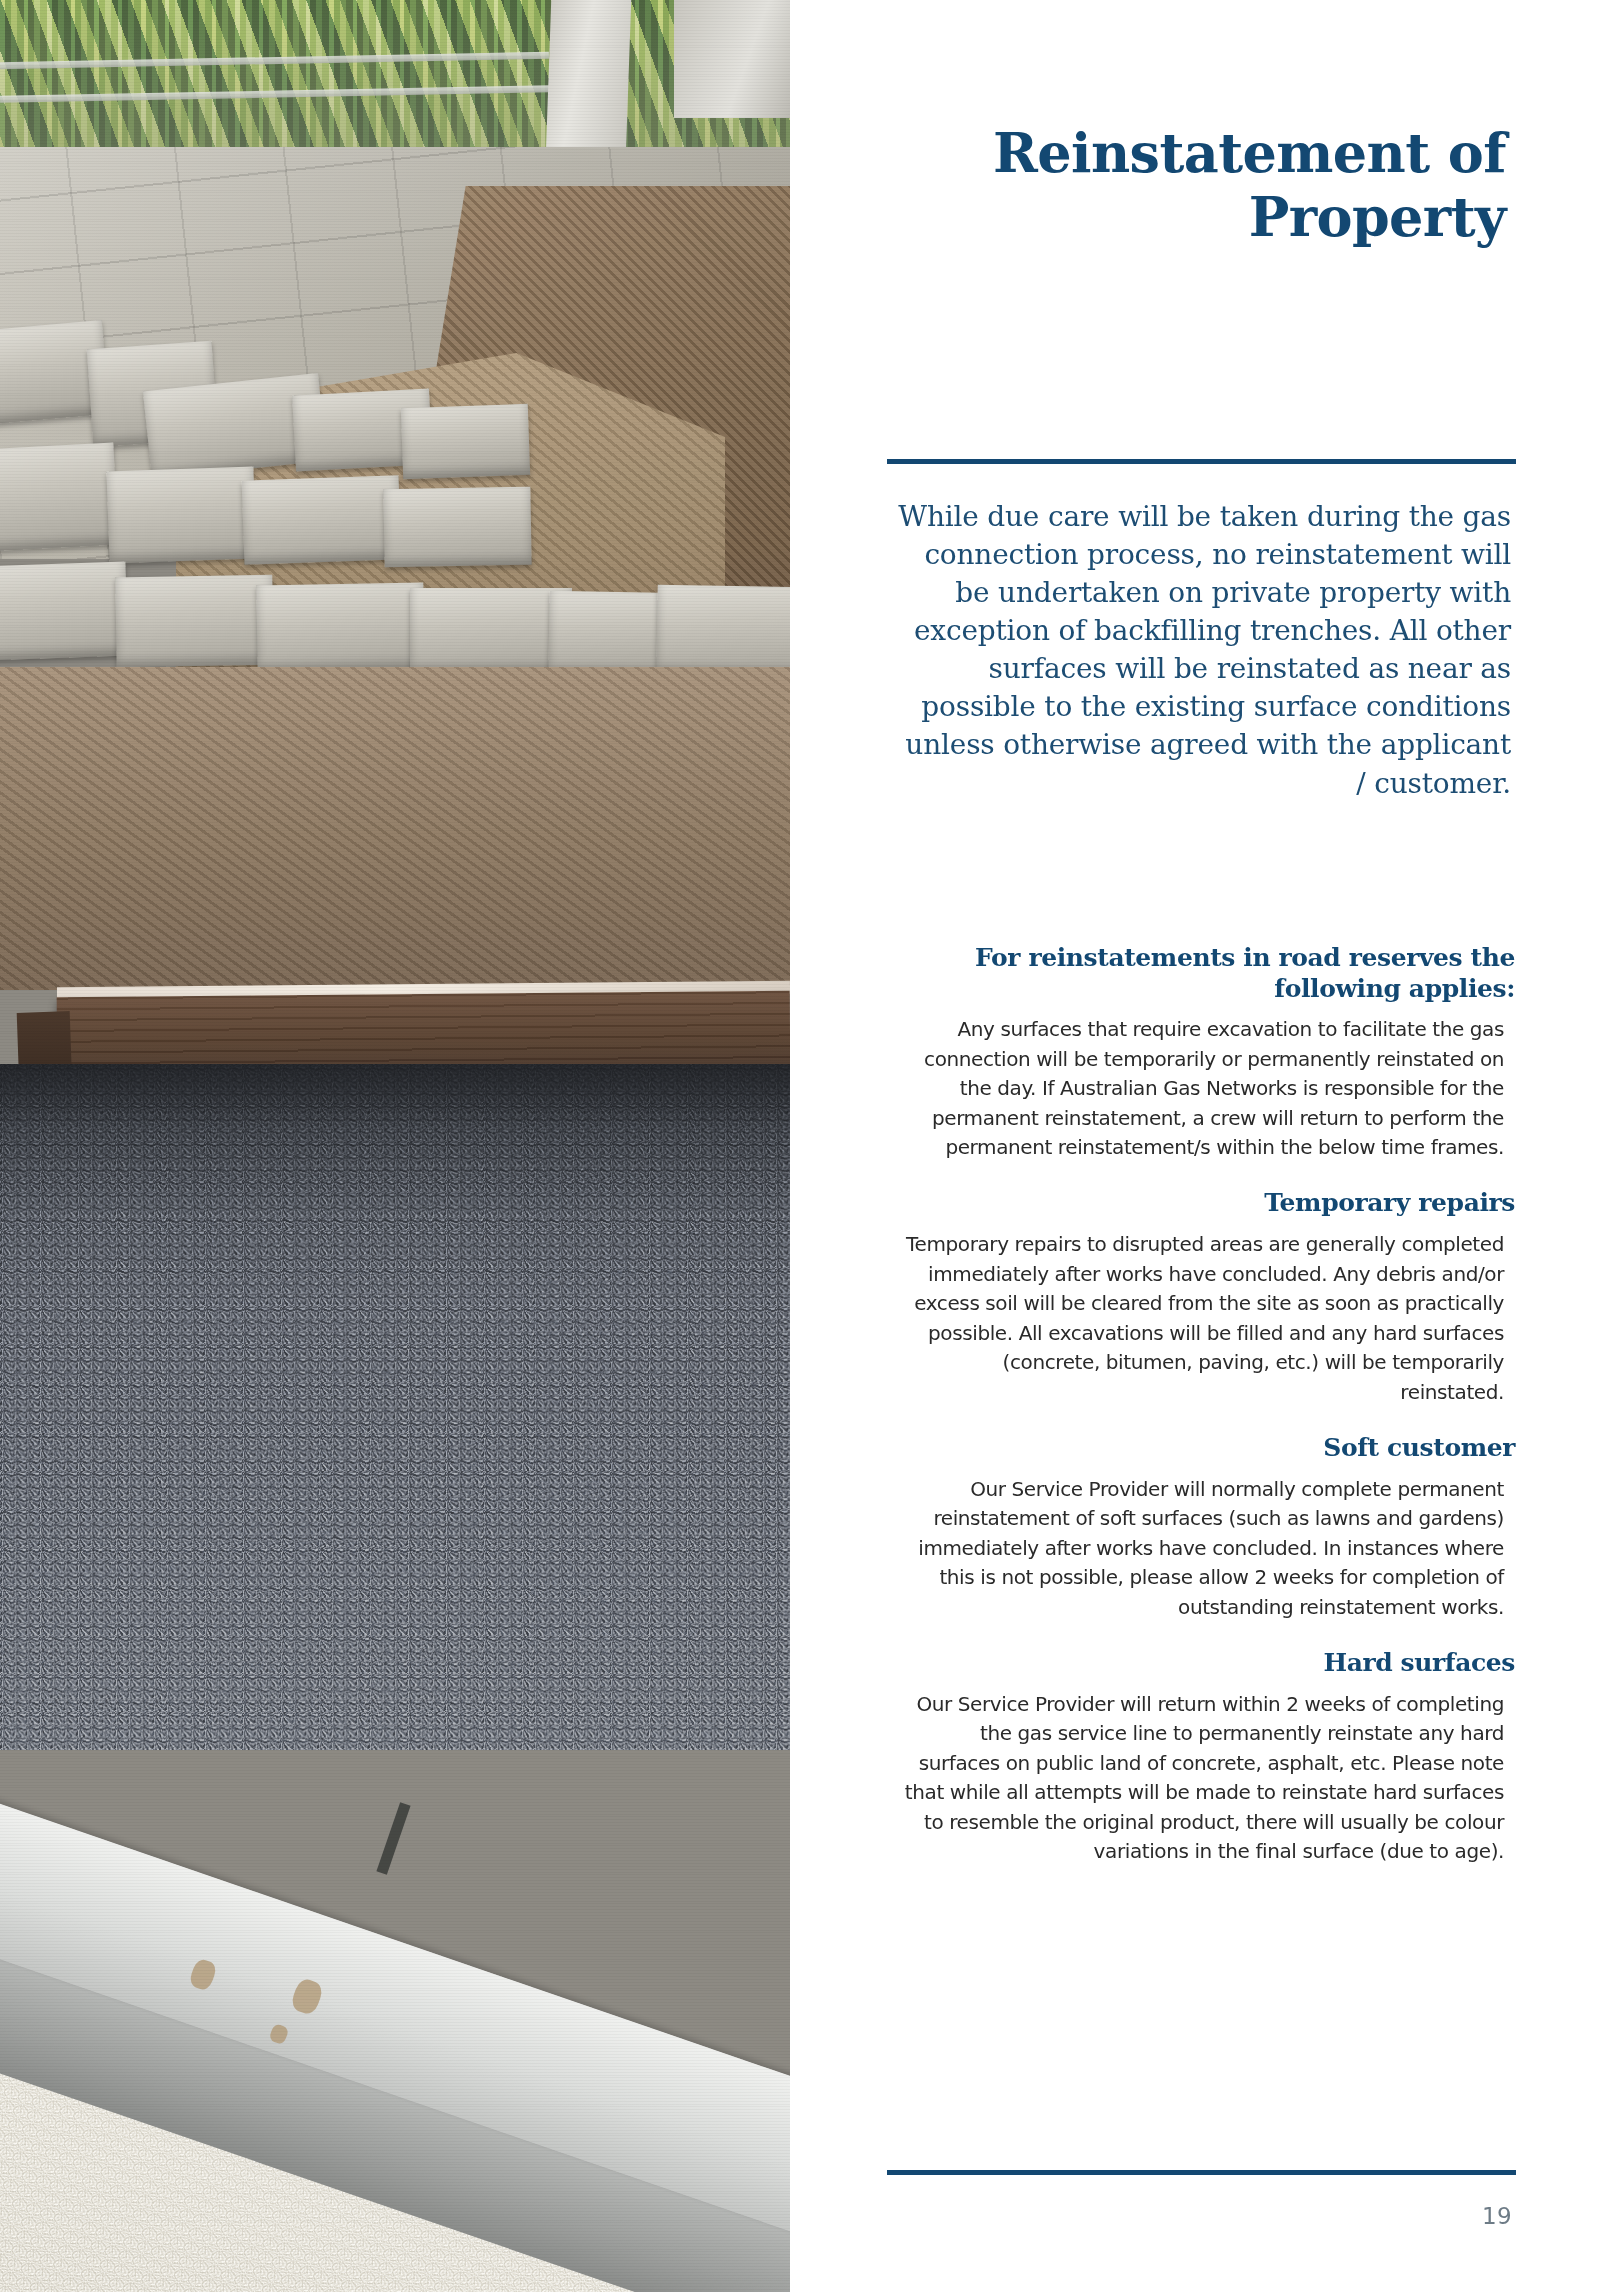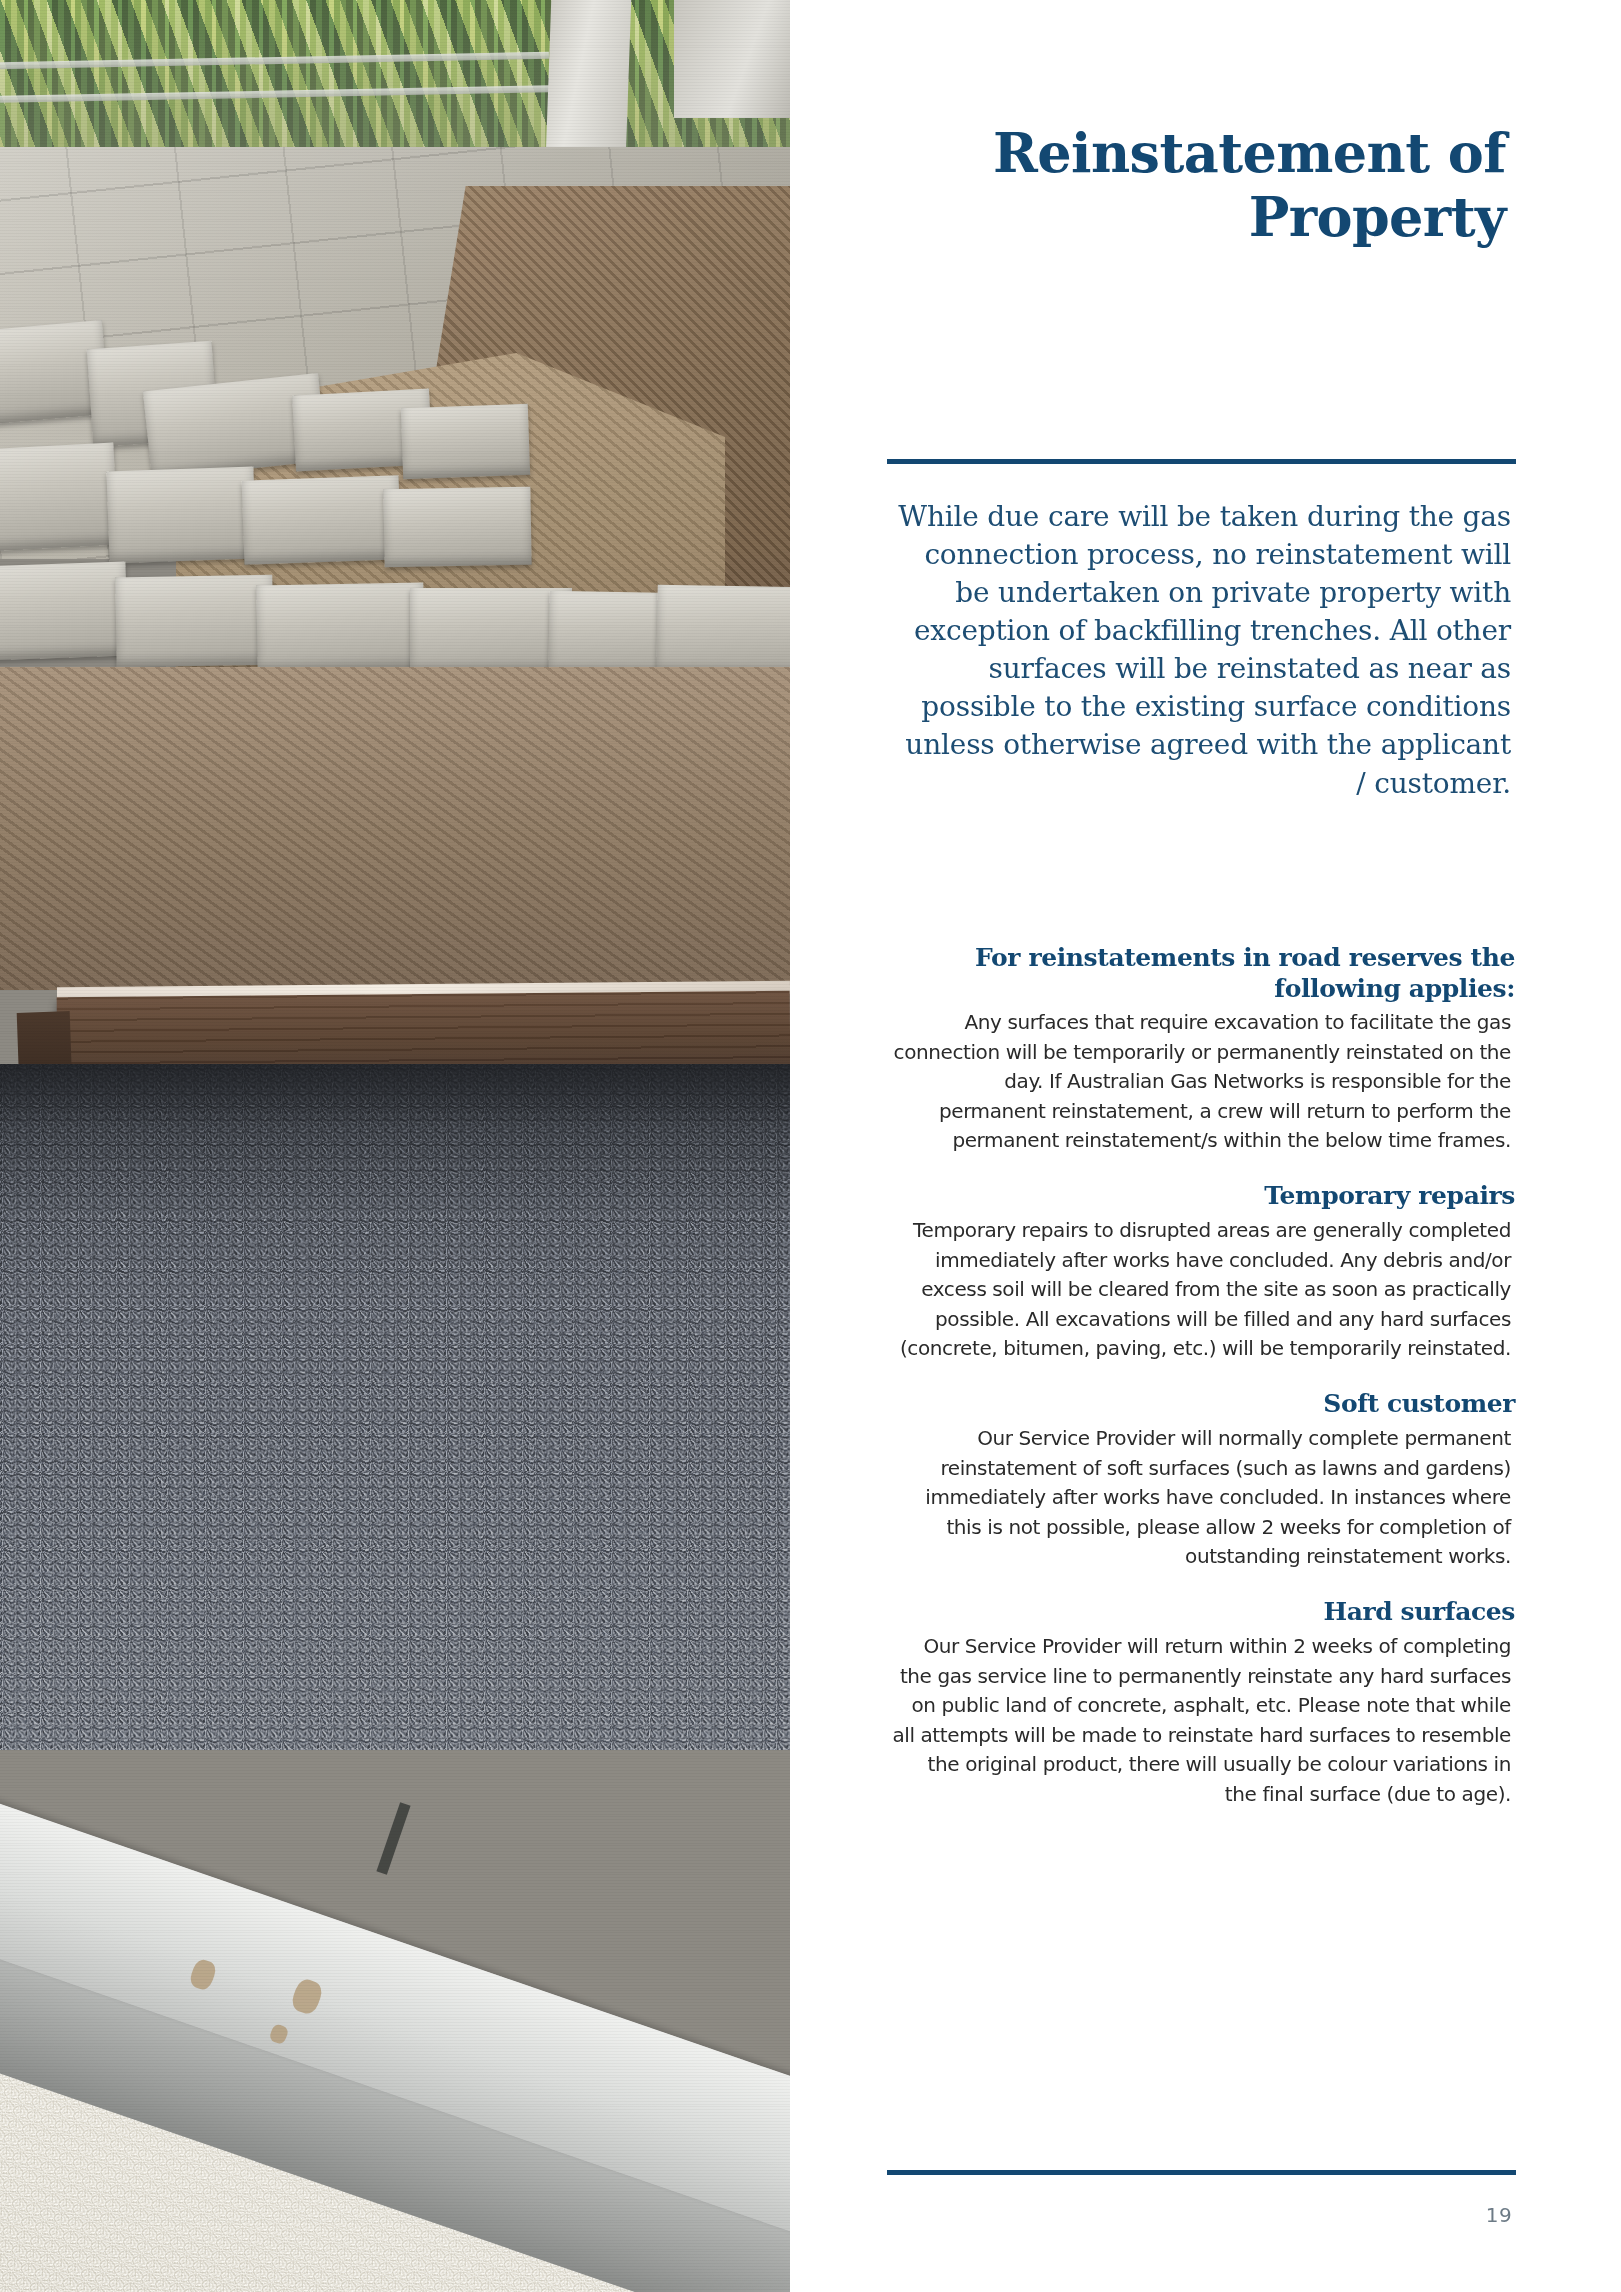--- a/index.html
+++ b/index.html
@@ -344,34 +344,34 @@
     margin: 0 0 3.9px 0;
     font-family: "DejaVu Serif", serif;
     font-weight: 700;
     font-size: 25px;
     line-height: 1.22;
     letter-spacing: -0.4px;
     color: #134872;
   }
 
   .section-body {
-    margin: 4px;
+    margin: 11px;
     font-family: "DejaVu Sans", sans-serif;
     font-size: 20px;
     line-height: 1.48;
     color: #2a2a2a;
     letter-spacing: -0.4px;
   }
 
   .page-number {
     position: absolute;
     right: 3.9px;
     top: 2203px;
     font-family: "DejaVu Sans", sans-serif;
-    font-size: 20px;
+    font-size: 23px;
     color: #6d7b86;
     letter-spacing: 0.4px;
   }
 </style>
 </head>
 <body>
 
 <div class="photo-column">
   <div class="ph-hedge"></div>
   <div class="ph-rail r1"></div>

